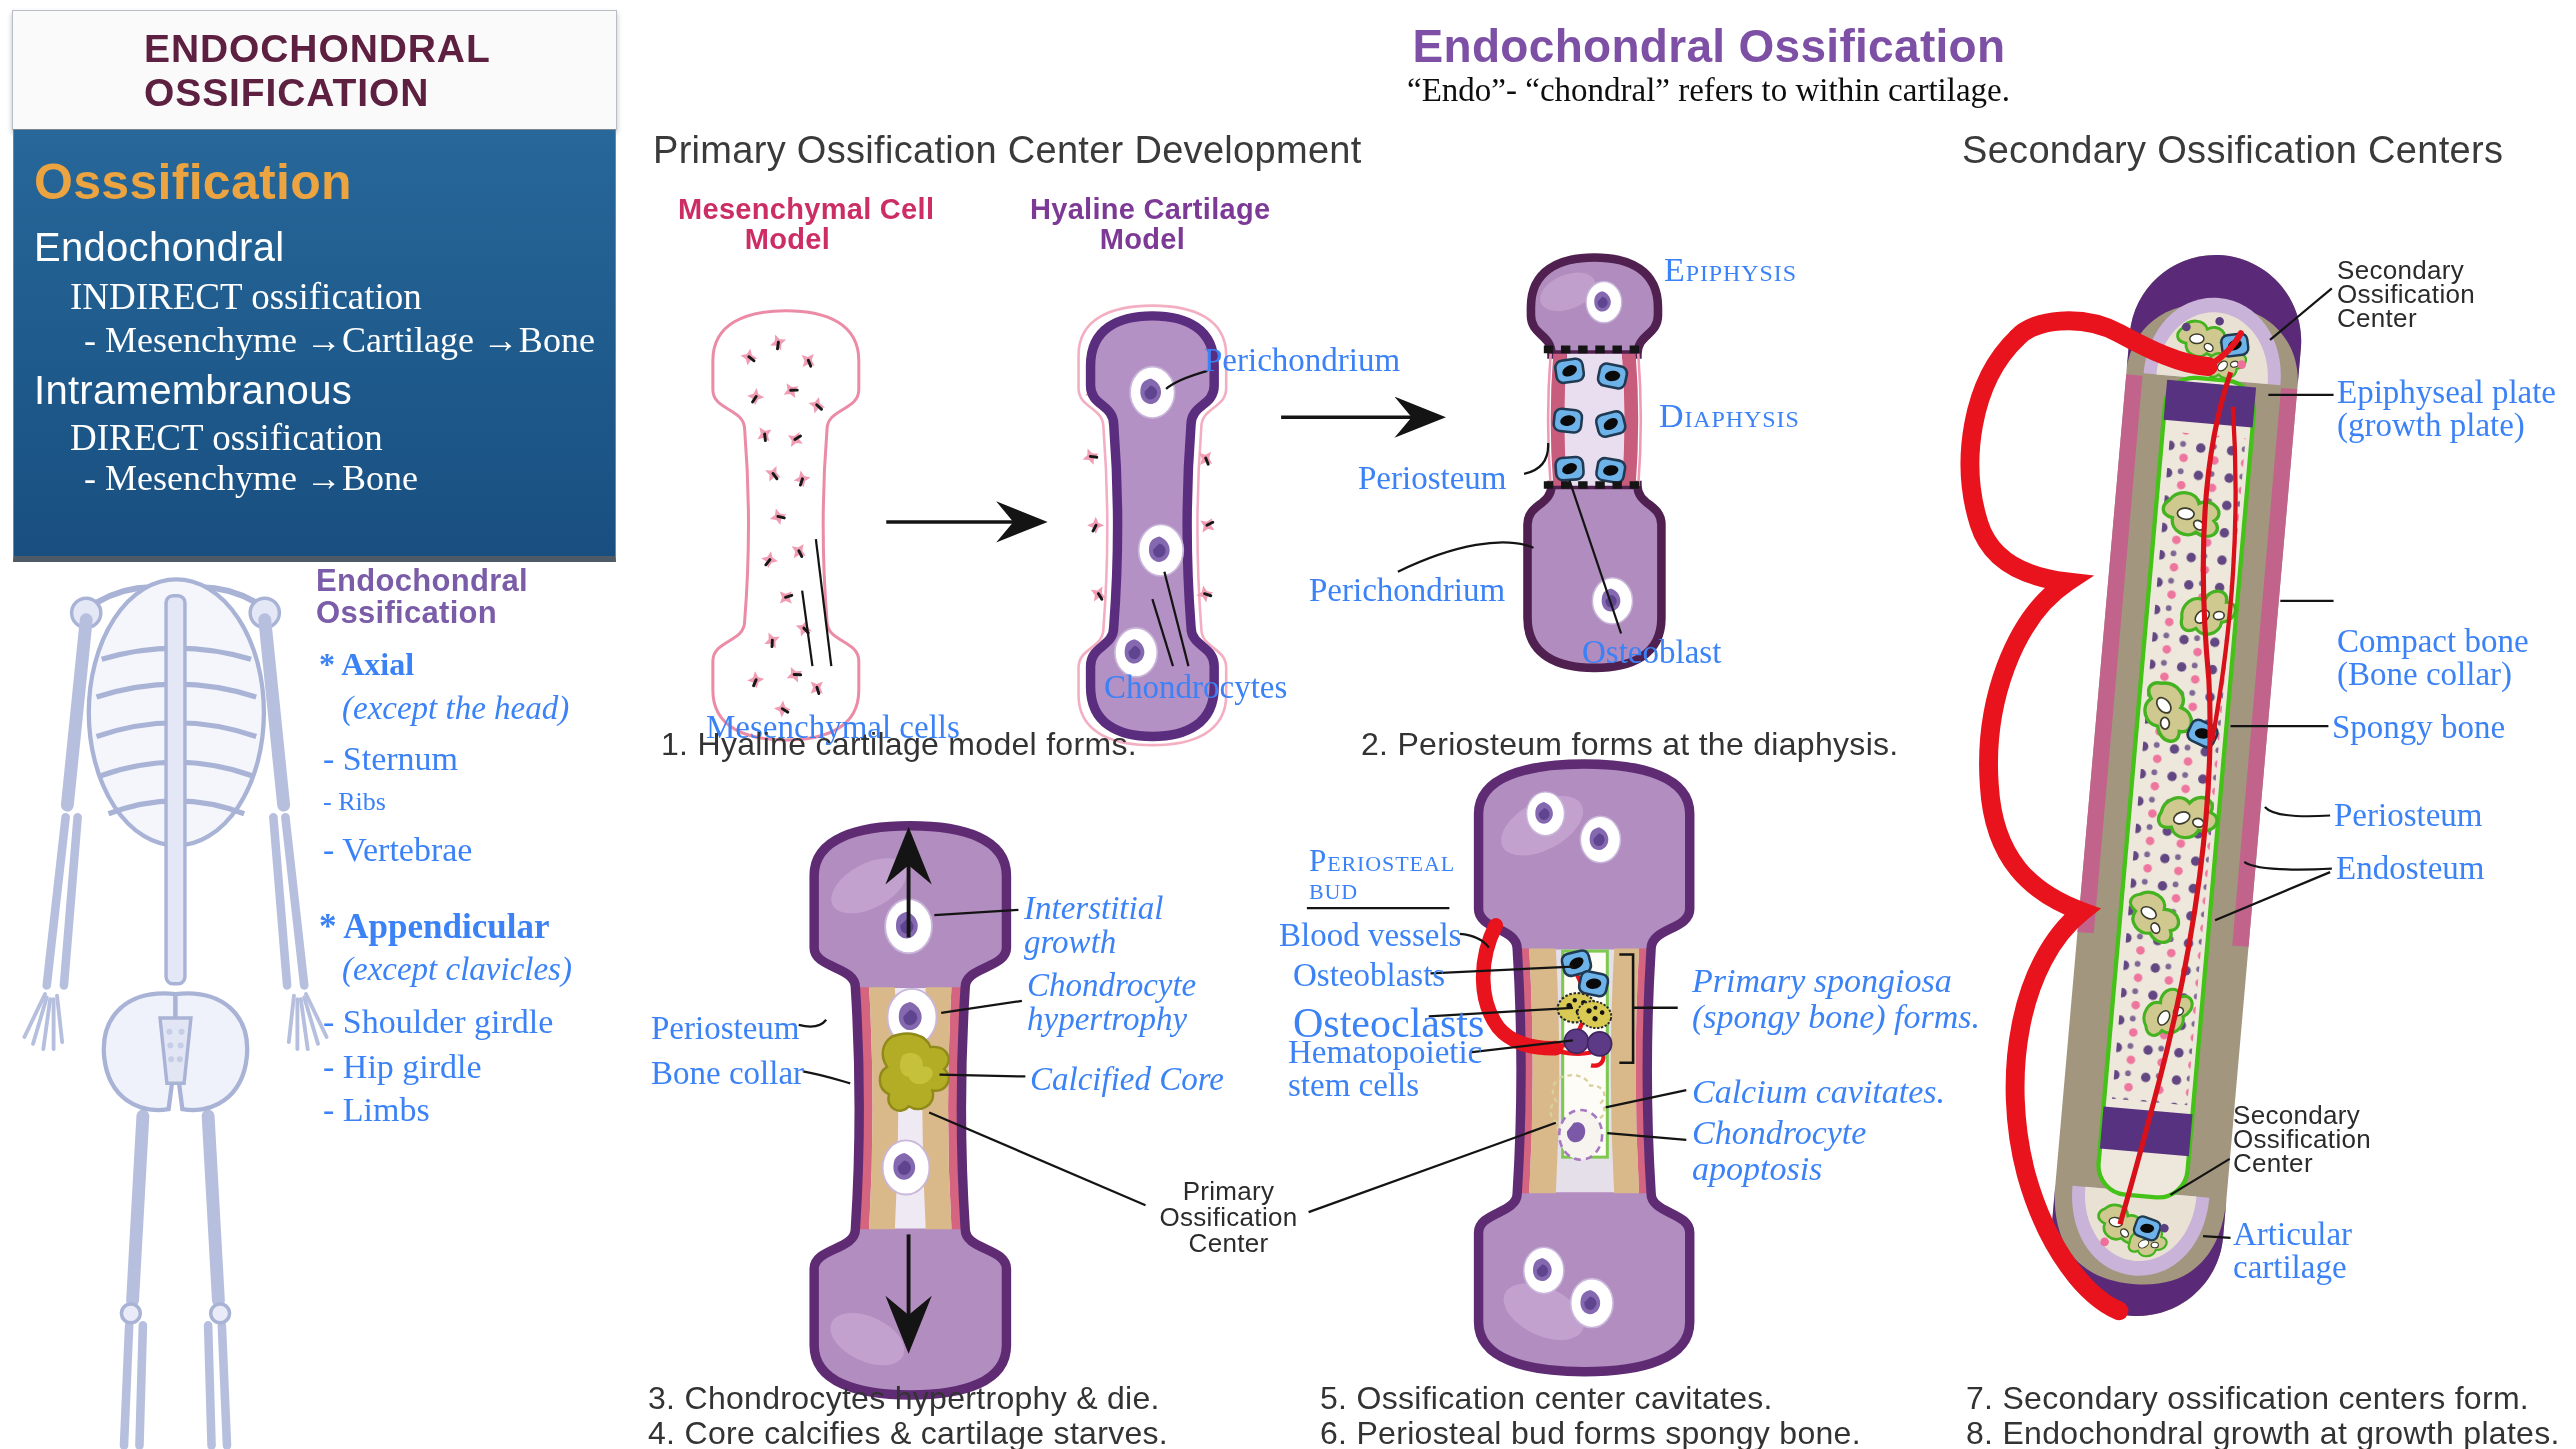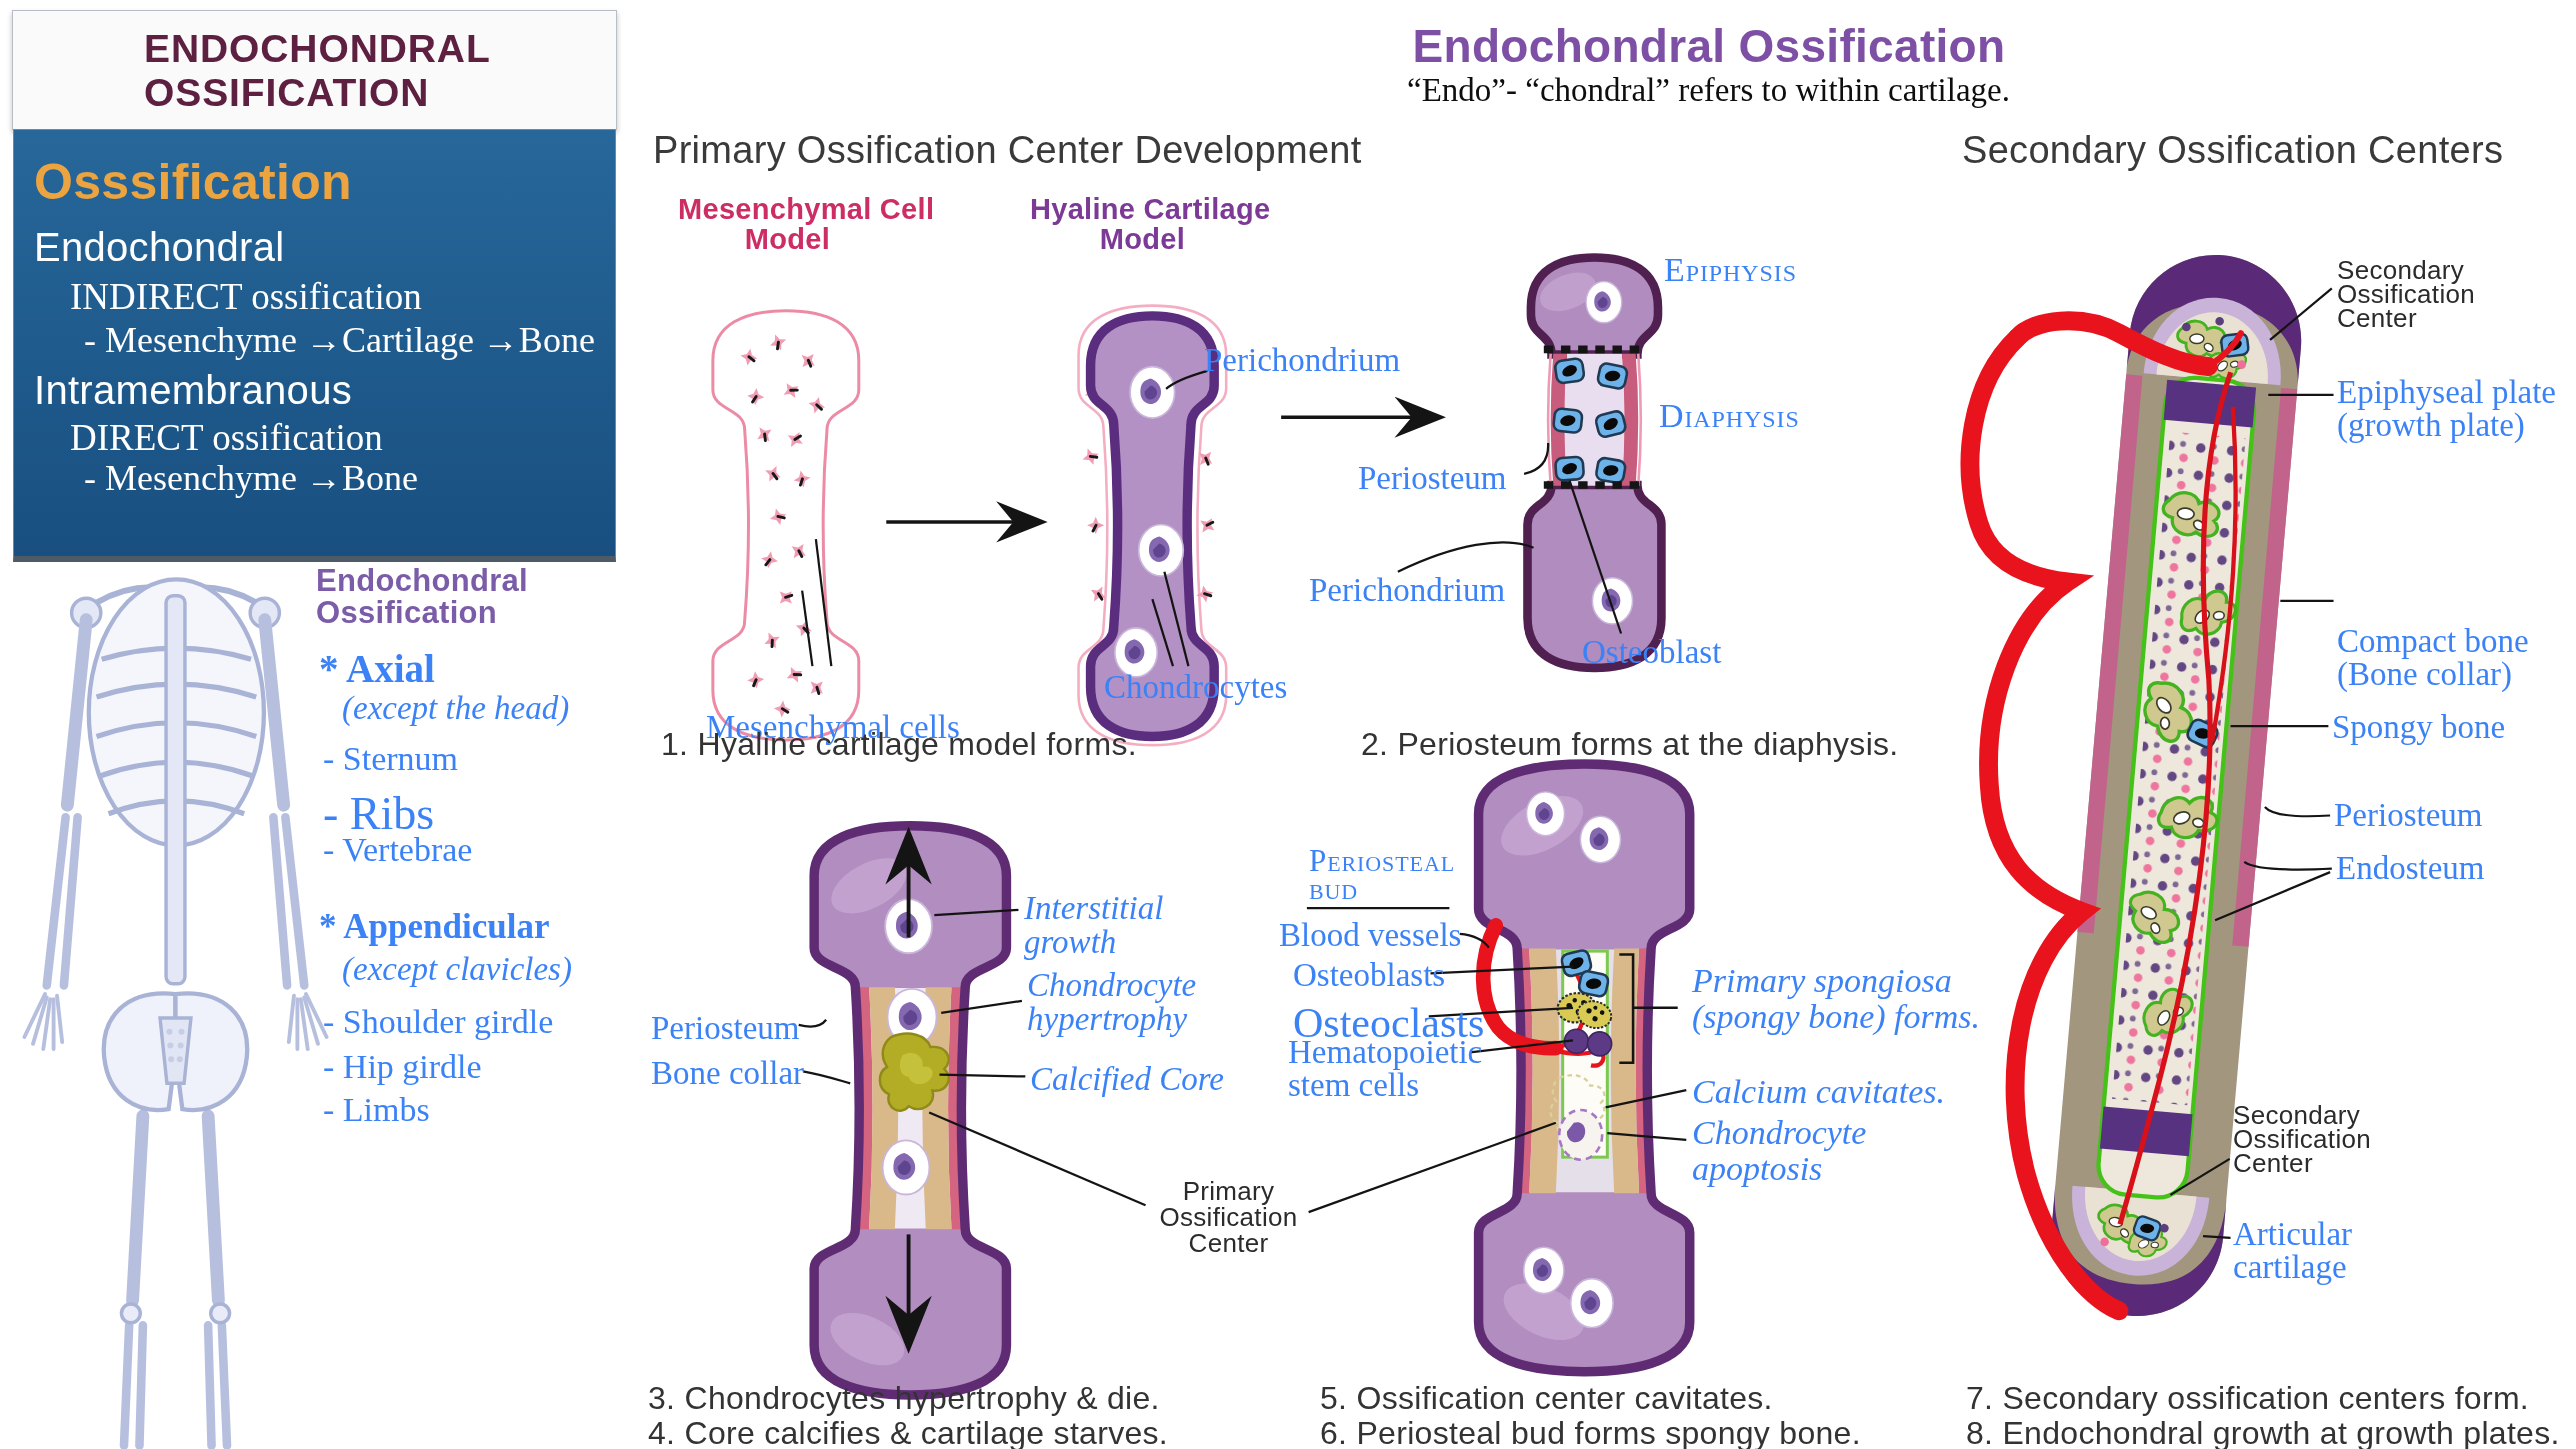--- a/index.html
+++ b/index.html
@@ -443,24 +443,24 @@
 <div class="t sans b" style="left:34px;top:153px;font-size:50px;color:#eba440;">Osssification</div>
 <div class="t sans" style="left:34px;top:225px;font-size:40px;color:#fff;">Endochondral</div>
 <div class="t serif" style="left:70px;top:275px;font-size:37px;color:#fff;">INDIRECT ossification</div>
 <div class="t serif" style="left:84px;top:319px;font-size:36px;color:#fff;">- Mesenchyme →Cartilage →Bone</div>
 <div class="t sans" style="left:34px;top:368px;font-size:40px;color:#fff;">Intramembranous</div>
 <div class="t serif" style="left:70px;top:416px;font-size:37px;color:#fff;">DIRECT ossification</div>
 <div class="t serif" style="left:84px;top:457px;font-size:36px;color:#fff;">- Mesenchyme →Bone</div>
 
 <div class="t sans b" style="left:316px;top:565px;font-size:31px;line-height:32px;color:#7b5ca8;">Endochondral</div>
 <div class="t sans b" style="left:316px;top:597px;font-size:31px;line-height:32px;color:#7b5ca8;">Ossification</div>
-<div class="t serif b" style="left:319px;top:646px;font-size:39px;">* Axial</div>
+<div class="t serif b" style="left:319px;top:646px;font-size:32px;">* Axial</div>
 <div class="t serif it" style="left:342px;top:690px;font-size:33px;">(except the head)</div>
 <div class="t serif" style="left:323px;top:740px;font-size:34px;">- Sternum</div>
-<div class="t serif" style="left:323px;top:787px;font-size:46px;">- Ribs</div>
+<div class="t serif" style="left:323px;top:787px;font-size:26px;">- Ribs</div>
 <div class="t serif" style="left:323px;top:831px;font-size:34px;">- Vertebrae</div>
 <div class="t serif b" style="left:319px;top:907px;font-size:35px;">* Appendicular</div>
 <div class="t serif it" style="left:342px;top:951px;font-size:33px;">(except clavicles)</div>
 <div class="t serif" style="left:323px;top:1003px;font-size:34px;">- Shoulder girdle</div>
 <div class="t serif" style="left:323px;top:1048px;font-size:34px;">- Hip girdle</div>
 <div class="t serif" style="left:323px;top:1091px;font-size:34px;">- Limbs</div>
 
 <div class="t sans b ctr" style="left:1374px;top:19px;width:670px;font-size:46px;color:#7d50a5;">Endochondral Ossification</div>
 <div class="t serif ctr" style="left:1322px;top:72px;width:773px;font-size:33px;color:#0e0e0e;">“Endo”- “chondral” refers to within cartilage.</div>
 

